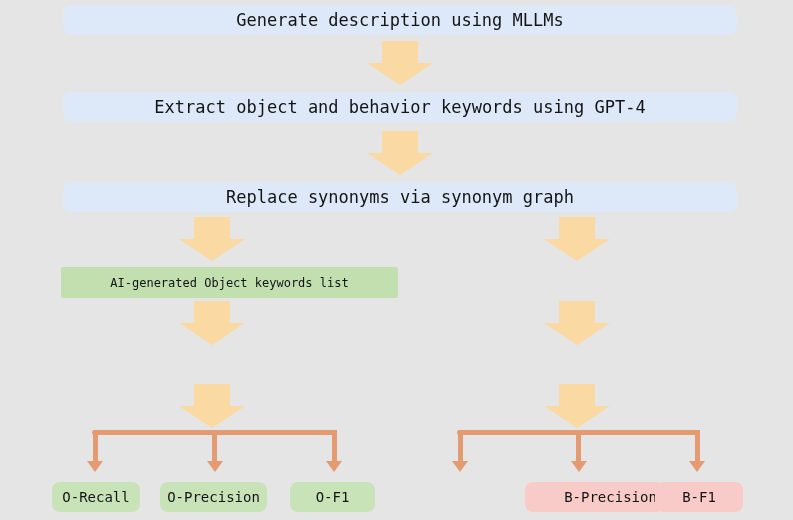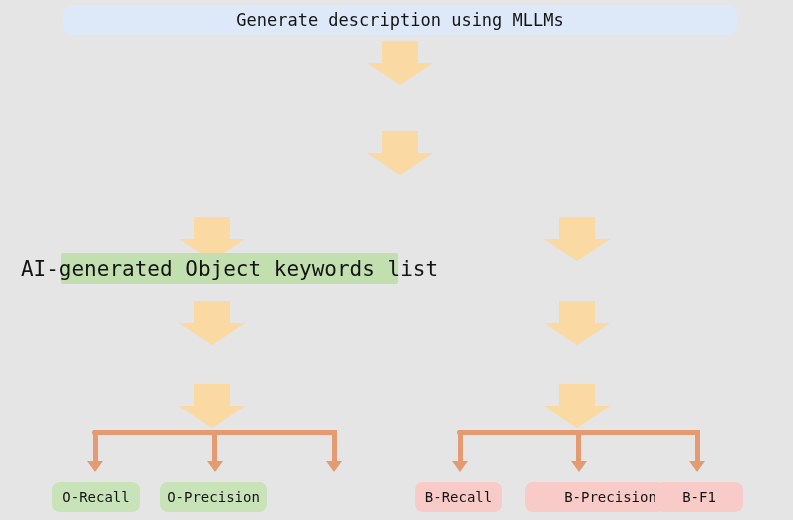--- a/index.html
+++ b/index.html
@@ -6,21 +6,21 @@
   .canvas {
     position:relative; width:793px; height:520px; background:#e5e5e5;
     font-family:"DejaVu Sans Mono","Liberation Mono",monospace;
     color:#141414; overflow:hidden;
   }
   
   .box { position:absolute; display:flex; align-items:center; justify-content:center;
          white-space:nowrap; letter-spacing:0; }
   .box.blue { left:63px; width:674px; height:30px; background:var(--box-blue);
               border-radius:8px; font-size:17px; }
-  .box.list { top:253px; height:31px; border-radius:2px; font-size:21px; }
+  .box.list { top:267px; height:31px; border-radius:2px; font-size:12px; }
   .box.list.green { left:61px;  width:337px; background:var(--box-green); }
   .box.list.pink  { left:407px; width:331px; background:var(--box-pink); }
 
   
   .yarrow { position:absolute; width:66px; }
   .yarrow .shaft { width:36px; height:22px; margin:0 auto; background:var(--arrow-yellow); }
   .yarrow .head  { width:0; height:0; border-left:33px solid transparent;
                    border-right:33px solid transparent; border-top:22px solid var(--arrow-yellow); }
 
   
@@ -46,26 +46,28 @@
 
 <div class="canvas">
 
   <div class="box blue" style="top:5px;">Generate description using MLLMs</div>
 
   <div class="yarrow" style="left:367px; top:41px;">
     <div class="shaft"></div>
     <div class="head"></div>
   </div>
 
+  <div class="box blue" style="top:92px;">Extract object and behavior keywords using GPT-4</div>
 
   <div class="yarrow" style="left:367px; top:131px;">
     <div class="shaft"></div>
     <div class="head"></div>
   </div>
 
+  <div class="box blue" style="top:182px;">Replace synonyms via synonym graph</div>
 
   <div class="yarrow" style="left:179px; top:217px;">
     <div class="shaft"></div>
     <div class="head"></div>
   </div>
   <div class="yarrow" style="left:544px; top:217px;">
     <div class="shaft"></div>
     <div class="head"></div>
   </div>
 
@@ -117,17 +119,17 @@
       <div class="ahead"></div>
     </div>
     <div class="armgrp pos-r">
       <div class="arm"></div>
       <div class="ahead"></div>
     </div>
   </div>
 
   <div class="metric green" style="left:160px; width:107px;">O-Precision</div>
   <div class="metric green" style="left:52px;  width:88px;">O-Recall</div>
-  <div class="metric pink" style="left:415px; width:87px;">B-Recall</div>
+  <div class="metric green" style="left:290px; width:85px;">O-F1</div>
   <div class="metric pink" style="left:525px; width:107px;padding-left:32px;">B-Precision</div>
   <div class="metric pink" style="left:655px; width:88px;">B-F1</div>
 
 </div>
 
 </body></html>

